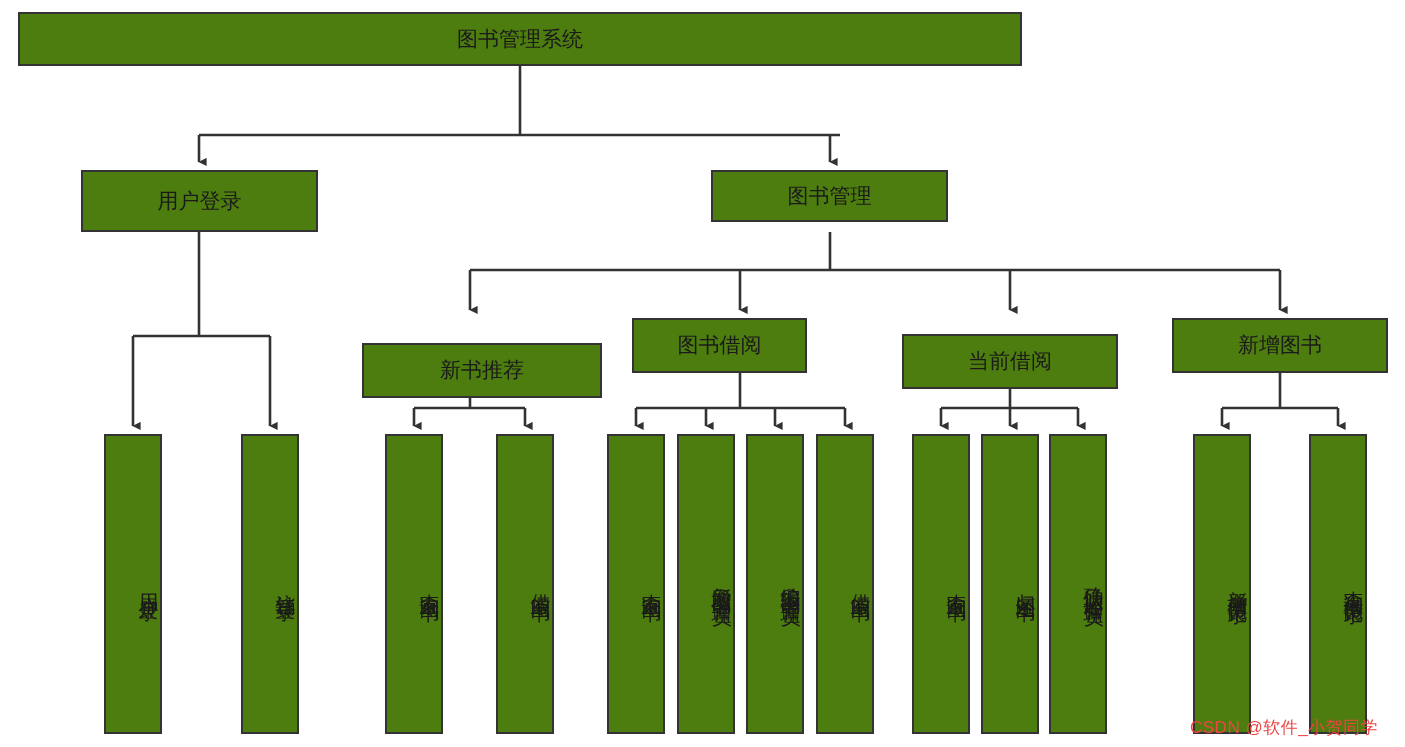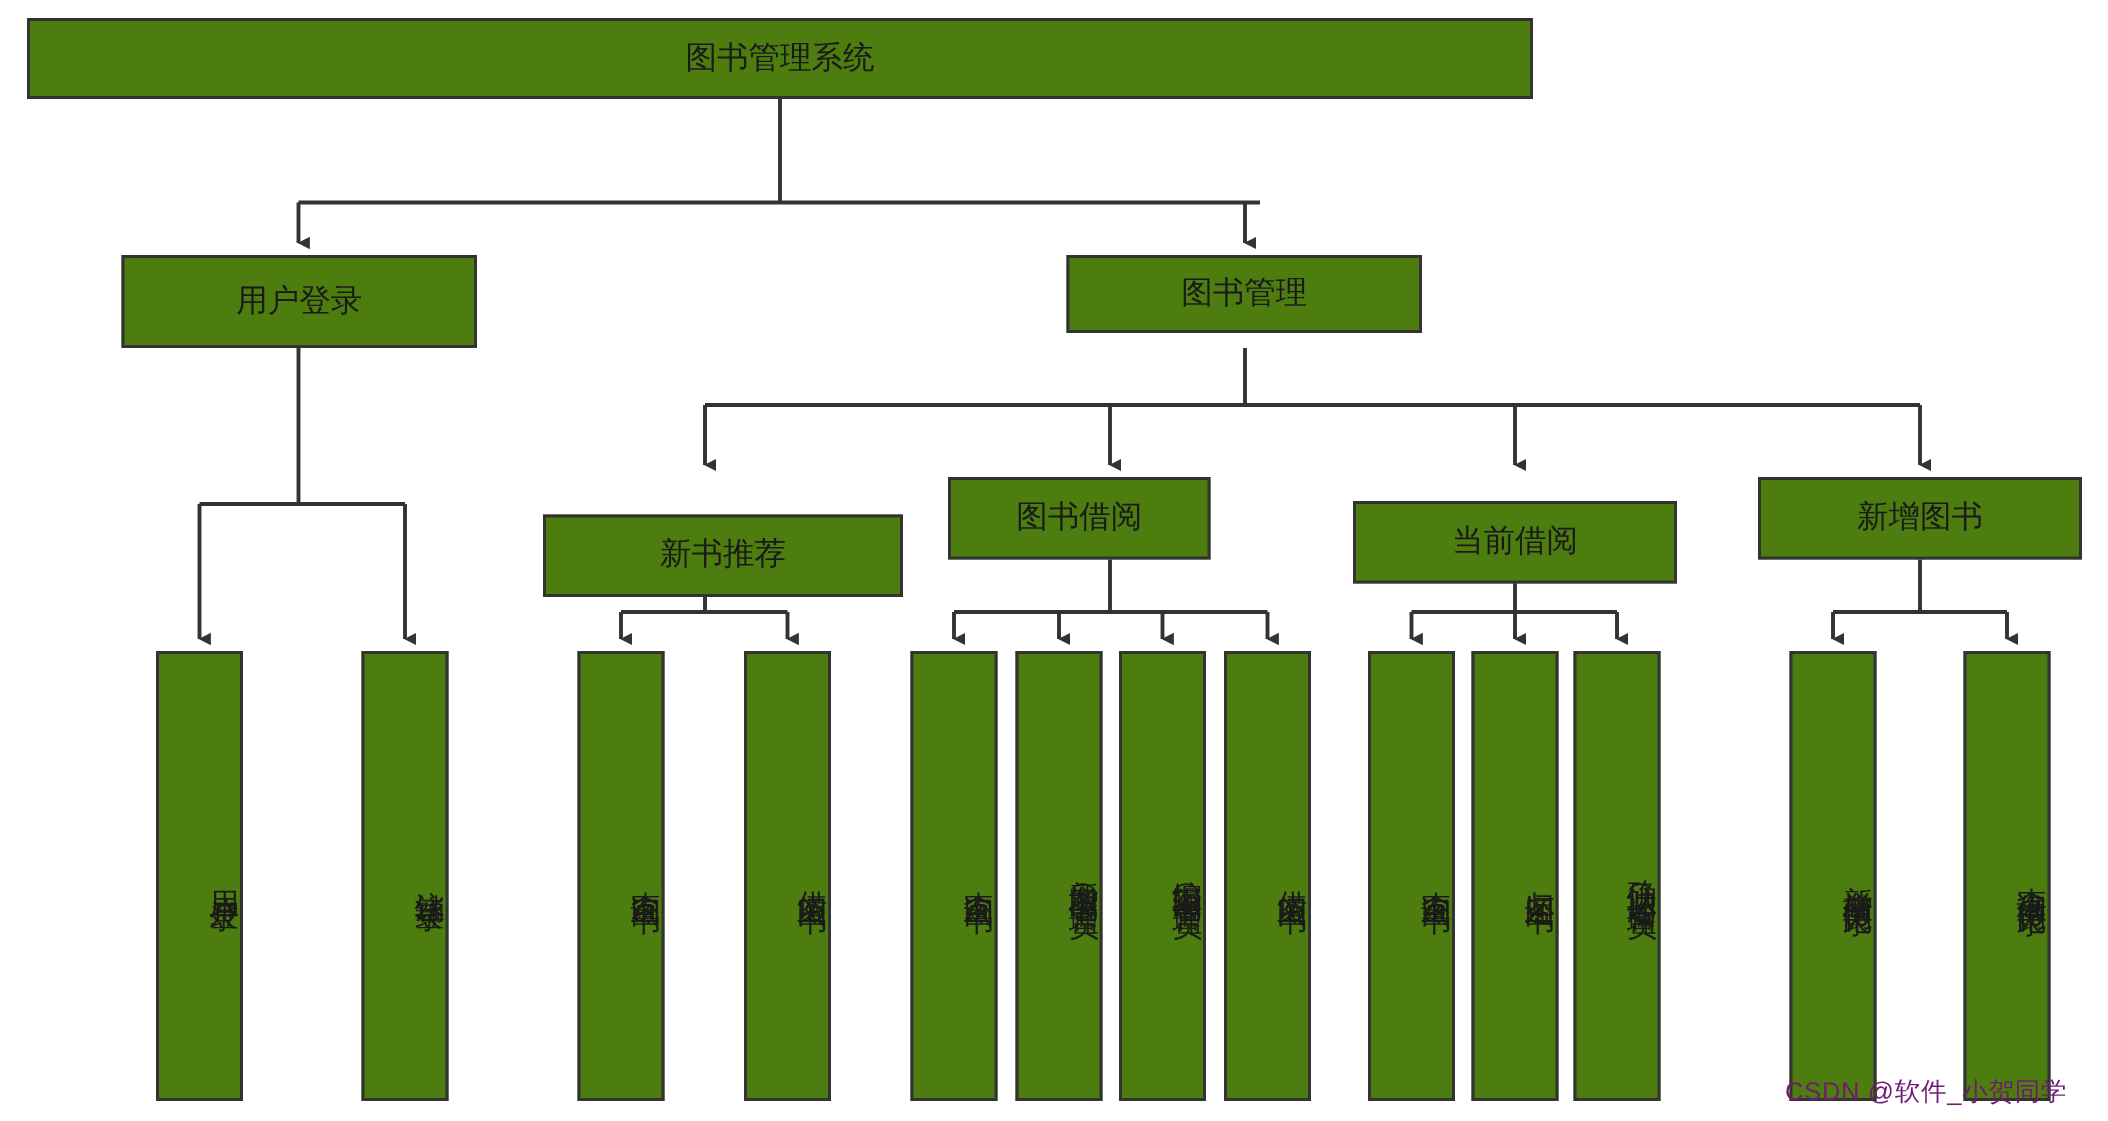--- a/index.html
+++ b/index.html
@@ -53,21 +53,21 @@
     justify-content: center;
   }
   .node.v .label {
     writing-mode: vertical-rl;
     text-orientation: upright;
     white-space: normal;
   }
   .watermark {
     position: absolute;
     font-size: 17px;
-    color: #701a75;
+    color: #ef4444;
     white-space: nowrap;
     letter-spacing: 0.5px;
     pointer-events: none;
   }
 </style>
 </head>
 <body>
 
 <div id="canvas">
 

